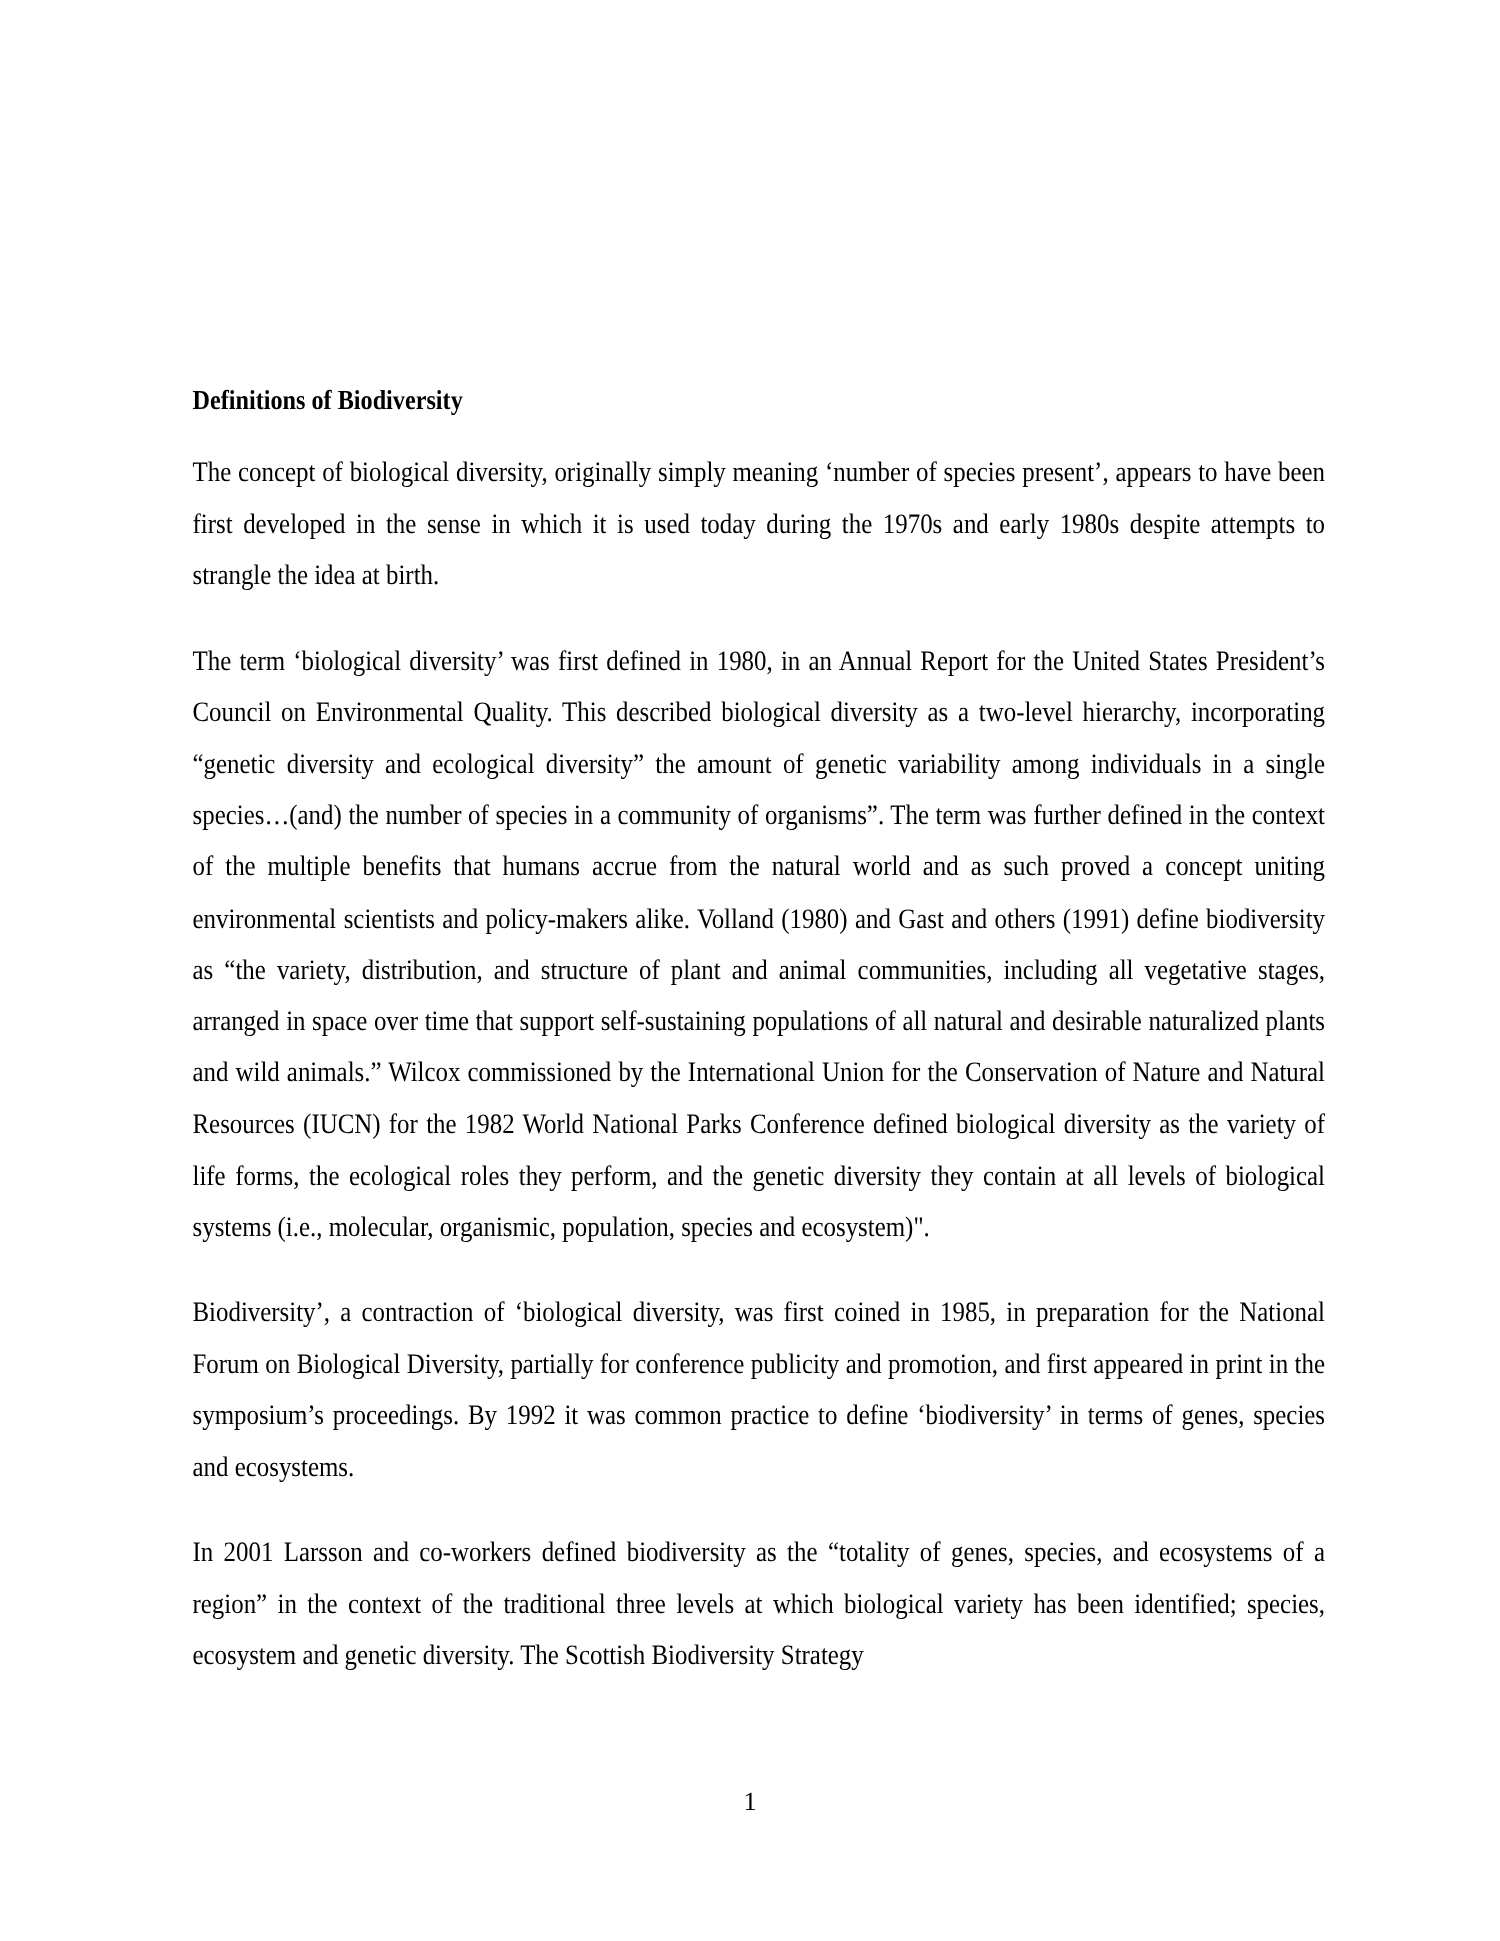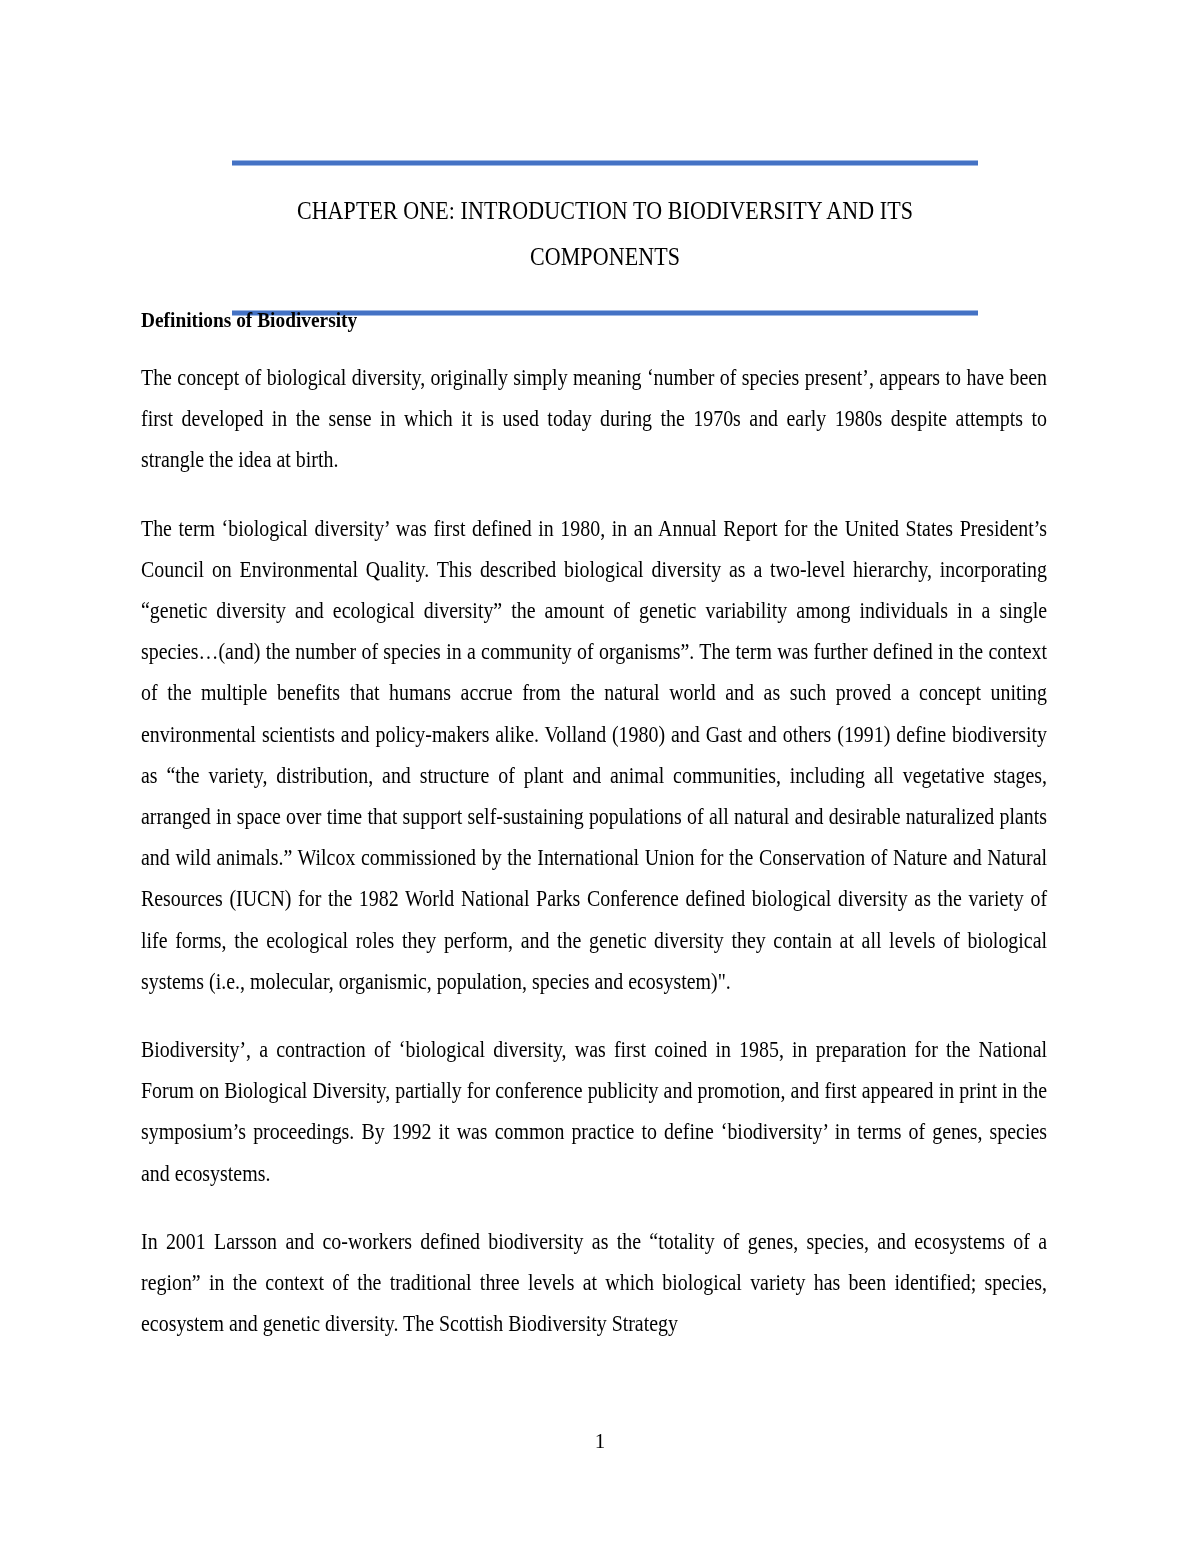--- a/index.html
+++ b/index.html
@@ -48,21 +48,21 @@
     letter-spacing: 0.1px;
     transform: scaleX(0.88);
     transform-origin: center top;
     padding: 22px 0 30px 0;
     margin: 0;
   }
 
   
   .body-region {
     position: absolute;
-    left: 141px;
+    left: 154px;
     top: 305px;
     width: 906px;
   }
 
   .section-heading {
     font-size: 22px;
     font-weight: bold;
     line-height: 30px;
     margin: 0 0 22px 0;
     transform: scaleX(0.88);
@@ -92,28 +92,20 @@
     text-align: center;
     font-size: 21px;
     line-height: 26px;
   }
 </style>
 </head>
 <body>
 
 <div class="page">
 
-  <div class="title-block">
-    <div class="rule rule-top"></div>
-    <h1 class="doc-title">
-      <span>CHAPTER ONE: INTRODUCTION TO BIODIVERSITY AND ITS</span><br>
-      <span>COMPONENTS</span>
-    </h1>
-    <div class="rule rule-bottom"></div>
-  </div>
 
   <div class="body-region">
 
     <h2 class="section-heading">Definitions of Biodiversity</h2>
 
     <p class="para">The concept of biological diversity, originally simply meaning ‘number of species present’, appears to have been first developed in the sense in which it is used today during the 1970s and early 1980s despite attempts to strangle the idea at birth.</p>
     <p class="para">The term ‘biological diversity’ was first defined in 1980, in an Annual Report for the United States President’s Council on Environmental Quality. This described biological diversity as a two-level hierarchy, incorporating “genetic diversity and ecological diversity” the amount of genetic variability among individuals in a single species…(and) the number of species in a community of organisms”. The term was further defined in the context of the multiple benefits that humans accrue from the natural world and as such proved a concept uniting environmental scientists and policy-makers alike. Volland (1980) and Gast and others (1991) define biodiversity as “the variety, distribution, and structure of plant and animal communities, including all vegetative stages, arranged in space over time that support self-sustaining populations of all natural and desirable naturalized plants and wild animals.” Wilcox commissioned by the International Union for the Conservation of Nature and Natural Resources (IUCN) for the 1982 World National Parks Conference defined biological diversity as the variety of life forms, the ecological roles they perform, and the genetic diversity they contain at all levels of biological systems (i.e., molecular, organismic, population, species and ecosystem)".</p>
     <p class="para">Biodiversity’, a contraction of ‘biological diversity, was first coined in 1985, in preparation for the National Forum on Biological Diversity, partially for conference publicity and promotion, and first appeared in print in the symposium’s proceedings. By 1992 it was common practice to define ‘biodiversity’ in terms of genes, species and ecosystems.</p>
     <p class="para">In 2001 Larsson and co-workers defined biodiversity as the “totality of genes, species, and ecosystems of a region” in the context of the traditional three levels at which biological variety has been identified; species, ecosystem and genetic diversity.  The Scottish Biodiversity Strategy</p>
 

